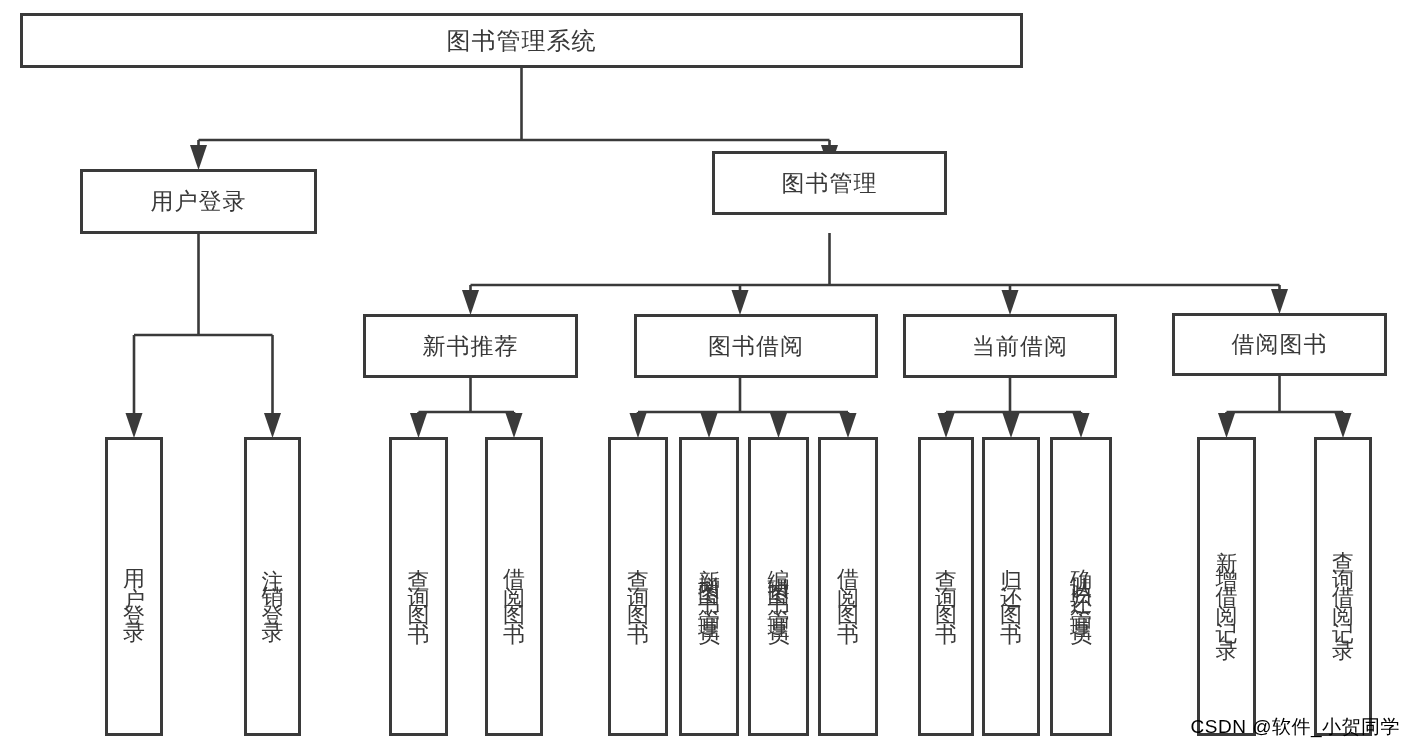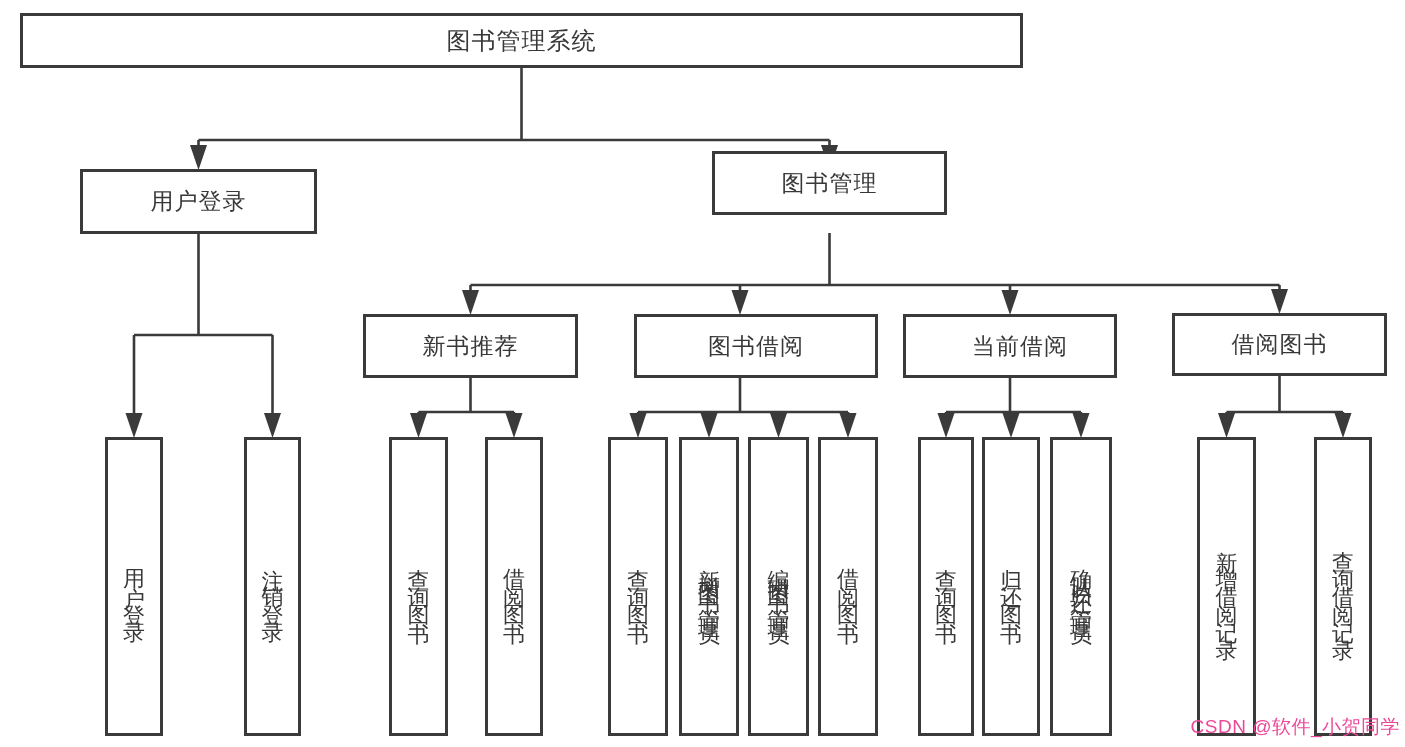--- a/index.html
+++ b/index.html
@@ -33,21 +33,21 @@
   .node.v {
     writing-mode: vertical-rl;
     text-orientation: mixed;
     font-size: 22px;
     white-space: normal;
   }
   #watermark {
     position: absolute;
     right: 5px;
     bottom: 7px;
-    color: #ec4899;
+    color: #000000;
     font-size: 19px;
     letter-spacing: 0.5px;
     z-index: 10;
     pointer-events: none;
   }
 </style>
 </head>
 <body>
 
 <div id="canvas">

